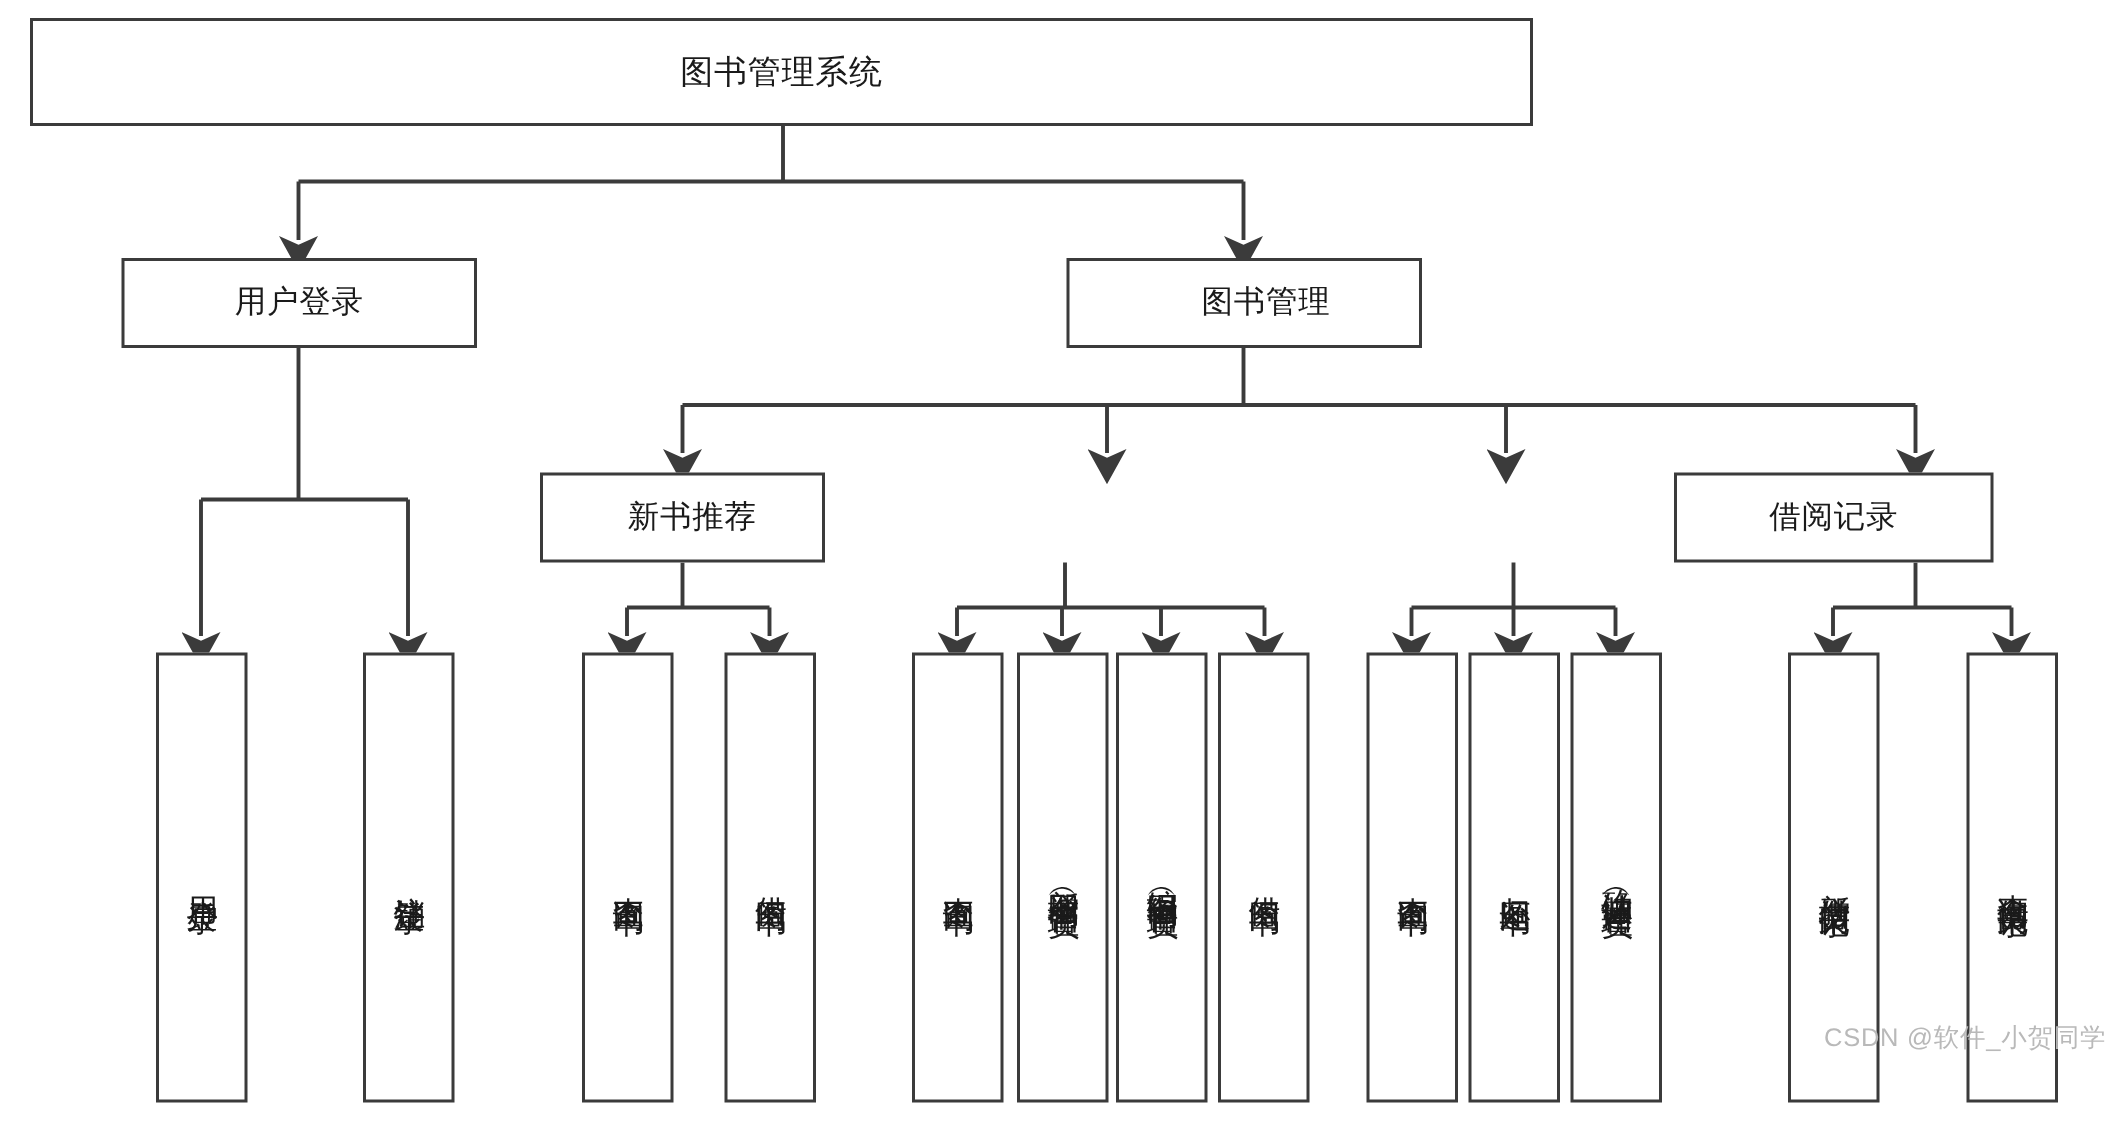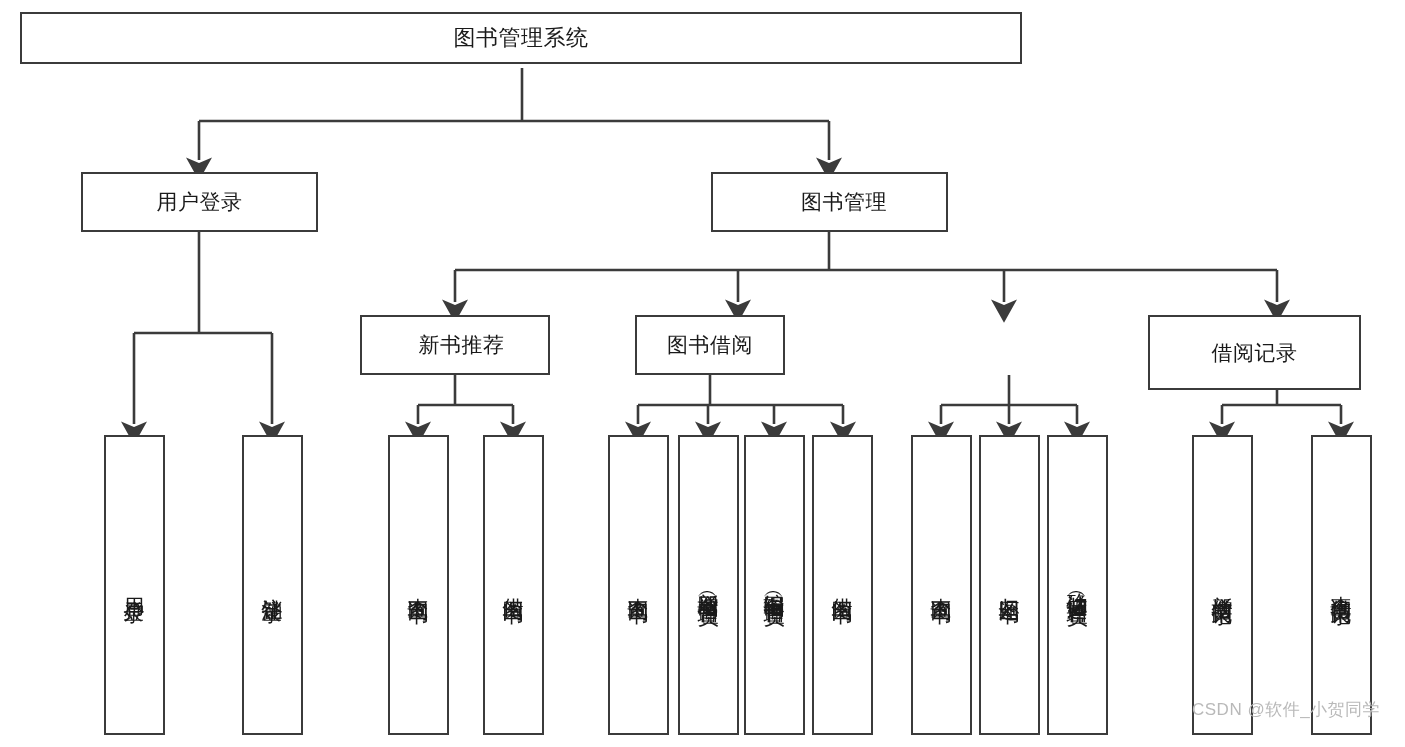--- a/index.html
+++ b/index.html
@@ -113,38 +113,35 @@
       <path d="M1009,405 L1009,424" marker-end="url(#arr)"></path>
       <path d="M1077,405 L1077,424" marker-end="url(#arr)"></path>
 
       <path d="M1277,375 L1277,405"></path>
       <path d="M1222,405 L1341,405"></path>
       <path d="M1222,405 L1222,424" marker-end="url(#arr)"></path>
       <path d="M1341,405 L1341,424" marker-end="url(#arr)"></path>
     </g>
   </svg>
 
-  <div class="node root" style="left:20px; top:12px; width:1002px; height:52px;">
+  <div class="node root" style="left:20px; top:12px; width:1002px; height:72px;">
     <span class="label">图书管理系统</span>
   </div>
 
   <div class="node level1" style="left:81px; top:172px; width:237px; height:60px;">
     <span class="label">用户登录</span>
   </div>
   <div class="node level1" style="left:711px; top:172px; width:237px; height:60px;padding-left:29px;">
     <span class="label">图书管理</span>
   </div>
 
   <div class="node level2" style="left:360px; top:315px; width:190px; height:60px;padding-left:13px;">
     <span class="label">新书推荐</span>
   </div>
-  <div class="node level2" style="left:635px; top:315px; width:150px; height:60px;">
-    <span class="label">图书借阅</span>
-  </div>
-  <div class="node level2" style="left:1148px; top:315px; width:213px; height:75px;text-align:center;">
+  <div class="node level2" style="left:1116px; top:315px; width:213px; height:60px;text-align:center;">
     <span class="label">借阅记录</span>
   </div>
 
   <div class="node leaf" style="left:104px; top:435px; width:61px; height:300px;">
     <span class="label">用户登录</span>
   </div>
   <div class="node leaf" style="left:242px; top:435px; width:61px; height:300px;">
     <span class="label">注销登录</span>
   </div>
 
@@ -178,15 +175,15 @@
     <span class="label">确认归还（管理员）</span>
   </div>
 
   <div class="node leaf" style="left:1192px; top:435px; width:61px; height:300px;">
     <span class="label">新增借阅记录</span>
   </div>
   <div class="node leaf" style="left:1311px; top:435px; width:61px; height:300px;">
     <span class="label">查询借阅记录</span>
   </div>
 
-  <div class="watermark" style="left:1192px; top:698px;">CSDN @软件_小贺同学</div>
+  <div class="watermark" style="left:1192px; top:680px;padding-left:24px;">CSDN @软件_小贺同学</div>
 
 </div>
 
 </body></html>

